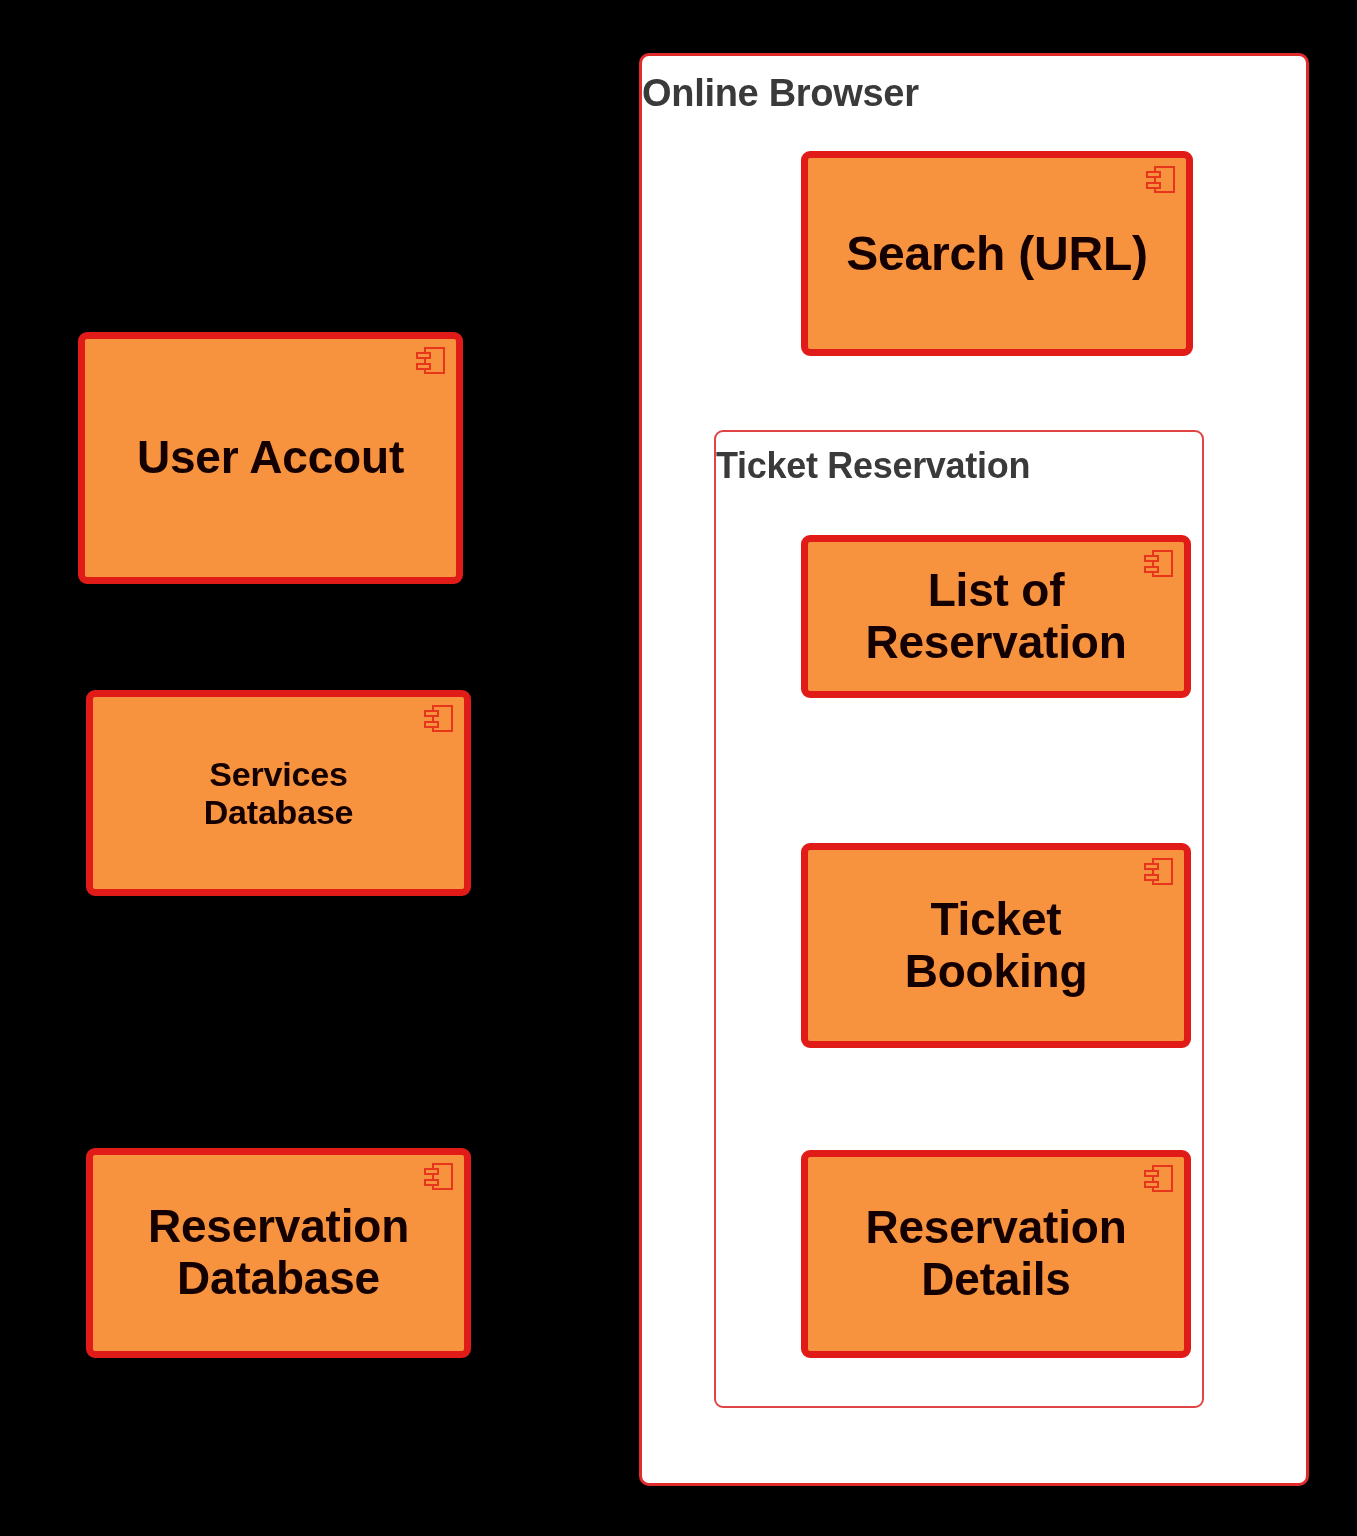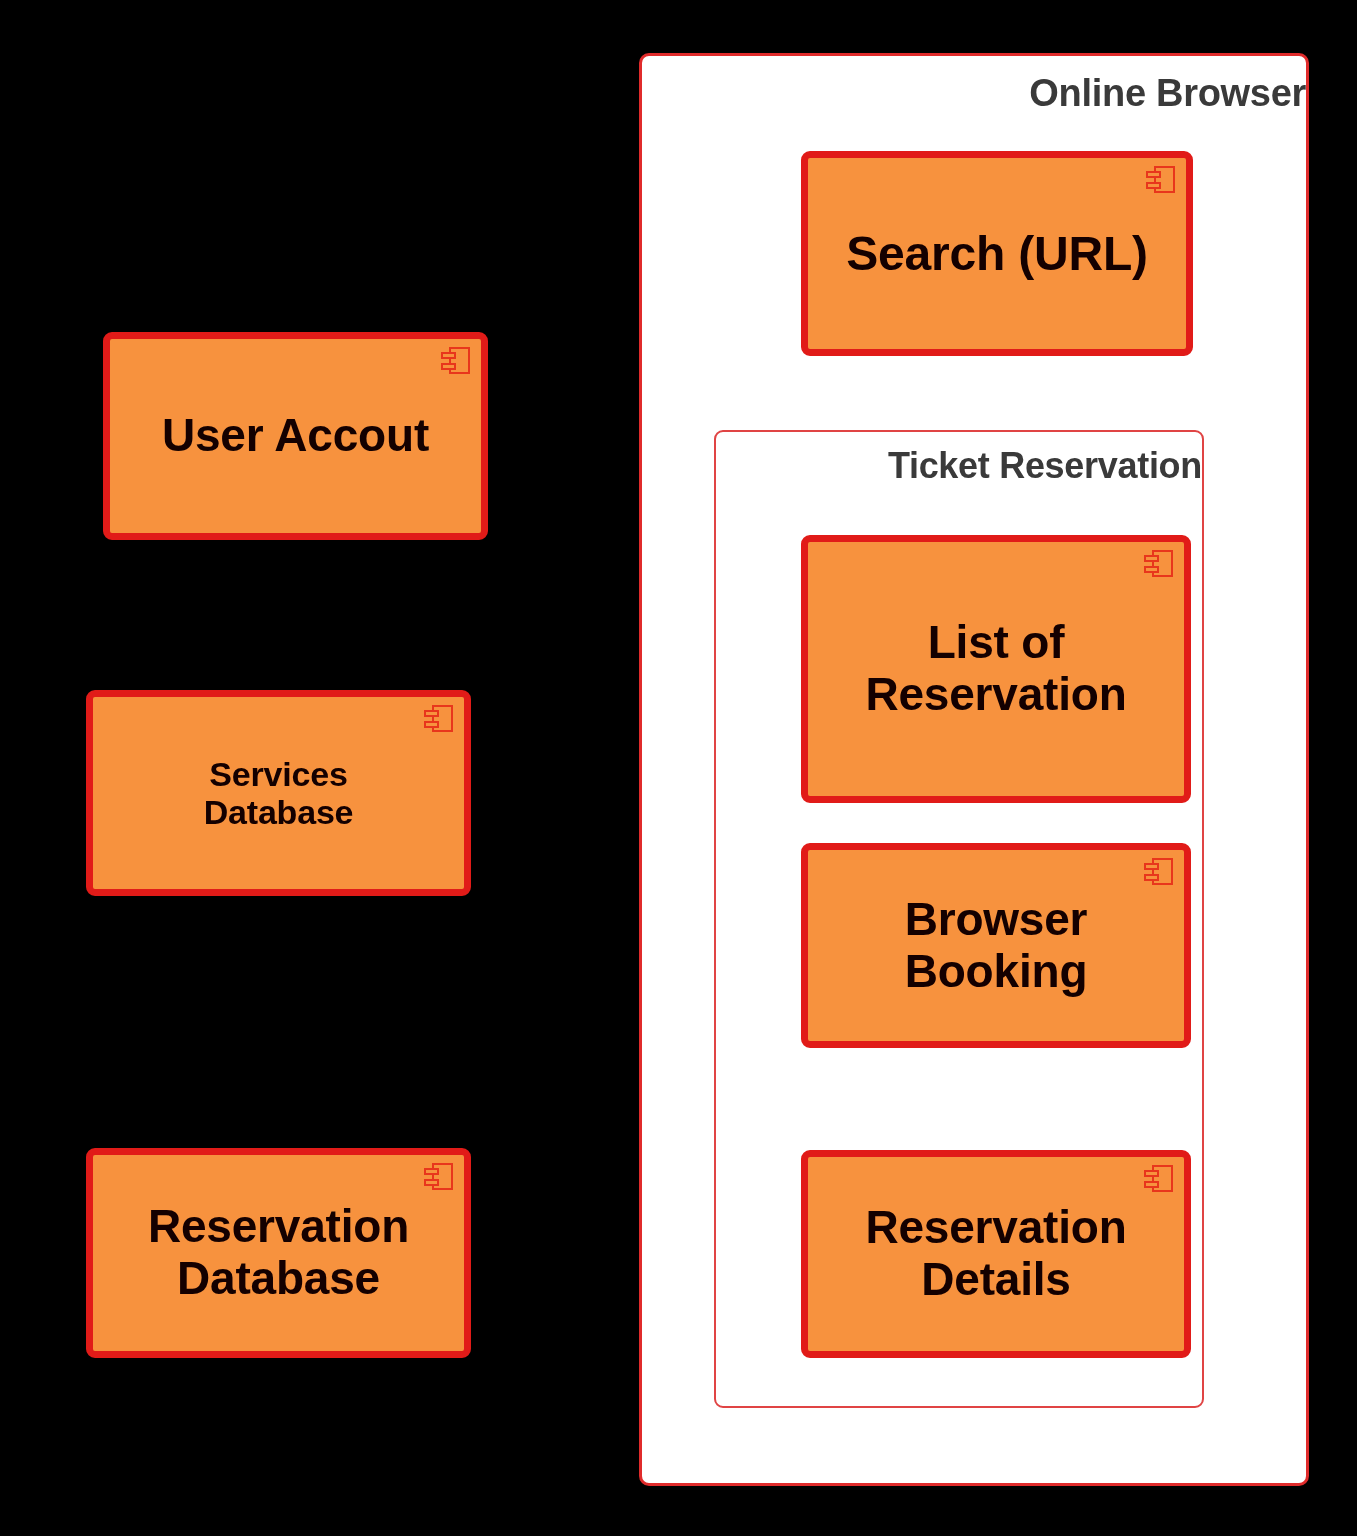--- a/index.html
+++ b/index.html
@@ -89,30 +89,29 @@
     border: 3px solid #E02B2B;
   }
   .container-box.inner {
     border: 2px solid #E04444;
     border-radius: 9px;
   }
   .container-title {
     position: absolute;
     left: 0;
     right: 0;
-    text-align: right;
+    text-align: left;
     font-weight: bold;
     color: #3A3A3A;
     letter-spacing: -0.3px;
-    margin-left: 10px;
   }
 
   
   #cmp-user-accout {
-    left: 68px;  top: 332px;  width: 385px; height: 208px;
+    left: 43px;  top: 332px;  width: 385px; height: 252px;
     font-size: 46px;
   }
   #cmp-services-database {
     left: 51px;  top: 690px;  width: 385px; height: 206px;
     font-size: 34px;
   }
   #cmp-reservation-database {
     left: 51px;  top: 1148px; width: 385px; height: 210px;
     font-size: 46px;
   }
@@ -132,21 +131,21 @@
 
   #pkg-airline-reservation {
     left: 714px; top: 430px; width: 490px; height: 978px;
   }
   #pkg-airline-reservation > .container-title {
     top: 13px;
     font-size: 36px;
   }
 
   #cmp-list-of-reservation {
-    left: 766px; top: 535px; width: 390px; height: 268px;
+    left: 766px; top: 535px; width: 390px; height: 163px;
     font-size: 46px;
   }
   #cmp-ticket-booking {
     left: 766px; top: 843px; width: 390px; height: 205px;
     font-size: 46px;
   }
   #cmp-reservation-details {
     left: 766px; top: 1150px; width: 390px; height: 208px;
     font-size: 46px;
   }
@@ -211,21 +210,21 @@
     <span class="label">List of
 Reservation</span>
   </div>
 
   <div class="component" id="cmp-ticket-booking">
     <span class="comp-icon">
       <span class="body"></span>
       <span class="port p1"></span>
       <span class="port p2"></span>
     </span>
-    <span class="label">Browser
+    <span class="label">Ticket
 Booking</span>
   </div>
 
   <div class="component" id="cmp-reservation-details">
     <span class="comp-icon">
       <span class="body"></span>
       <span class="port p1"></span>
       <span class="port p2"></span>
     </span>
     <span class="label">Reservation

